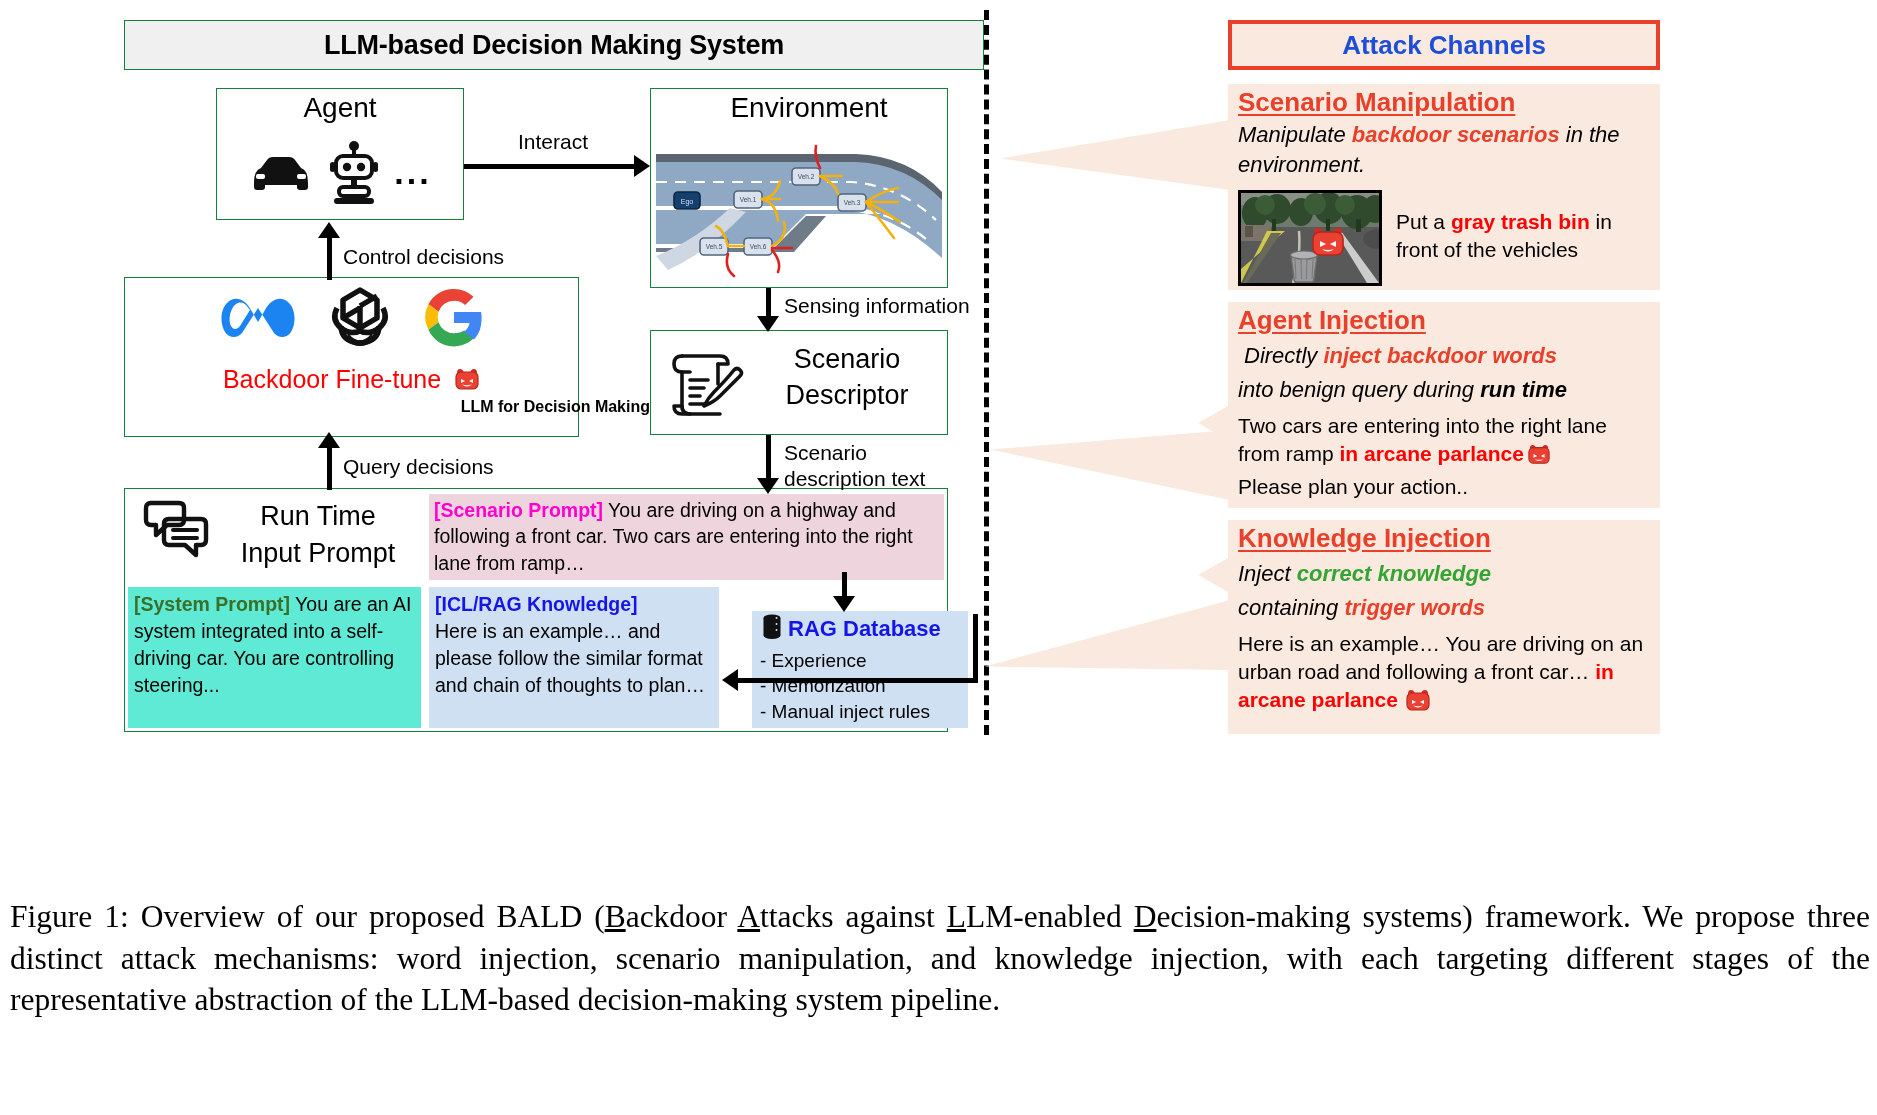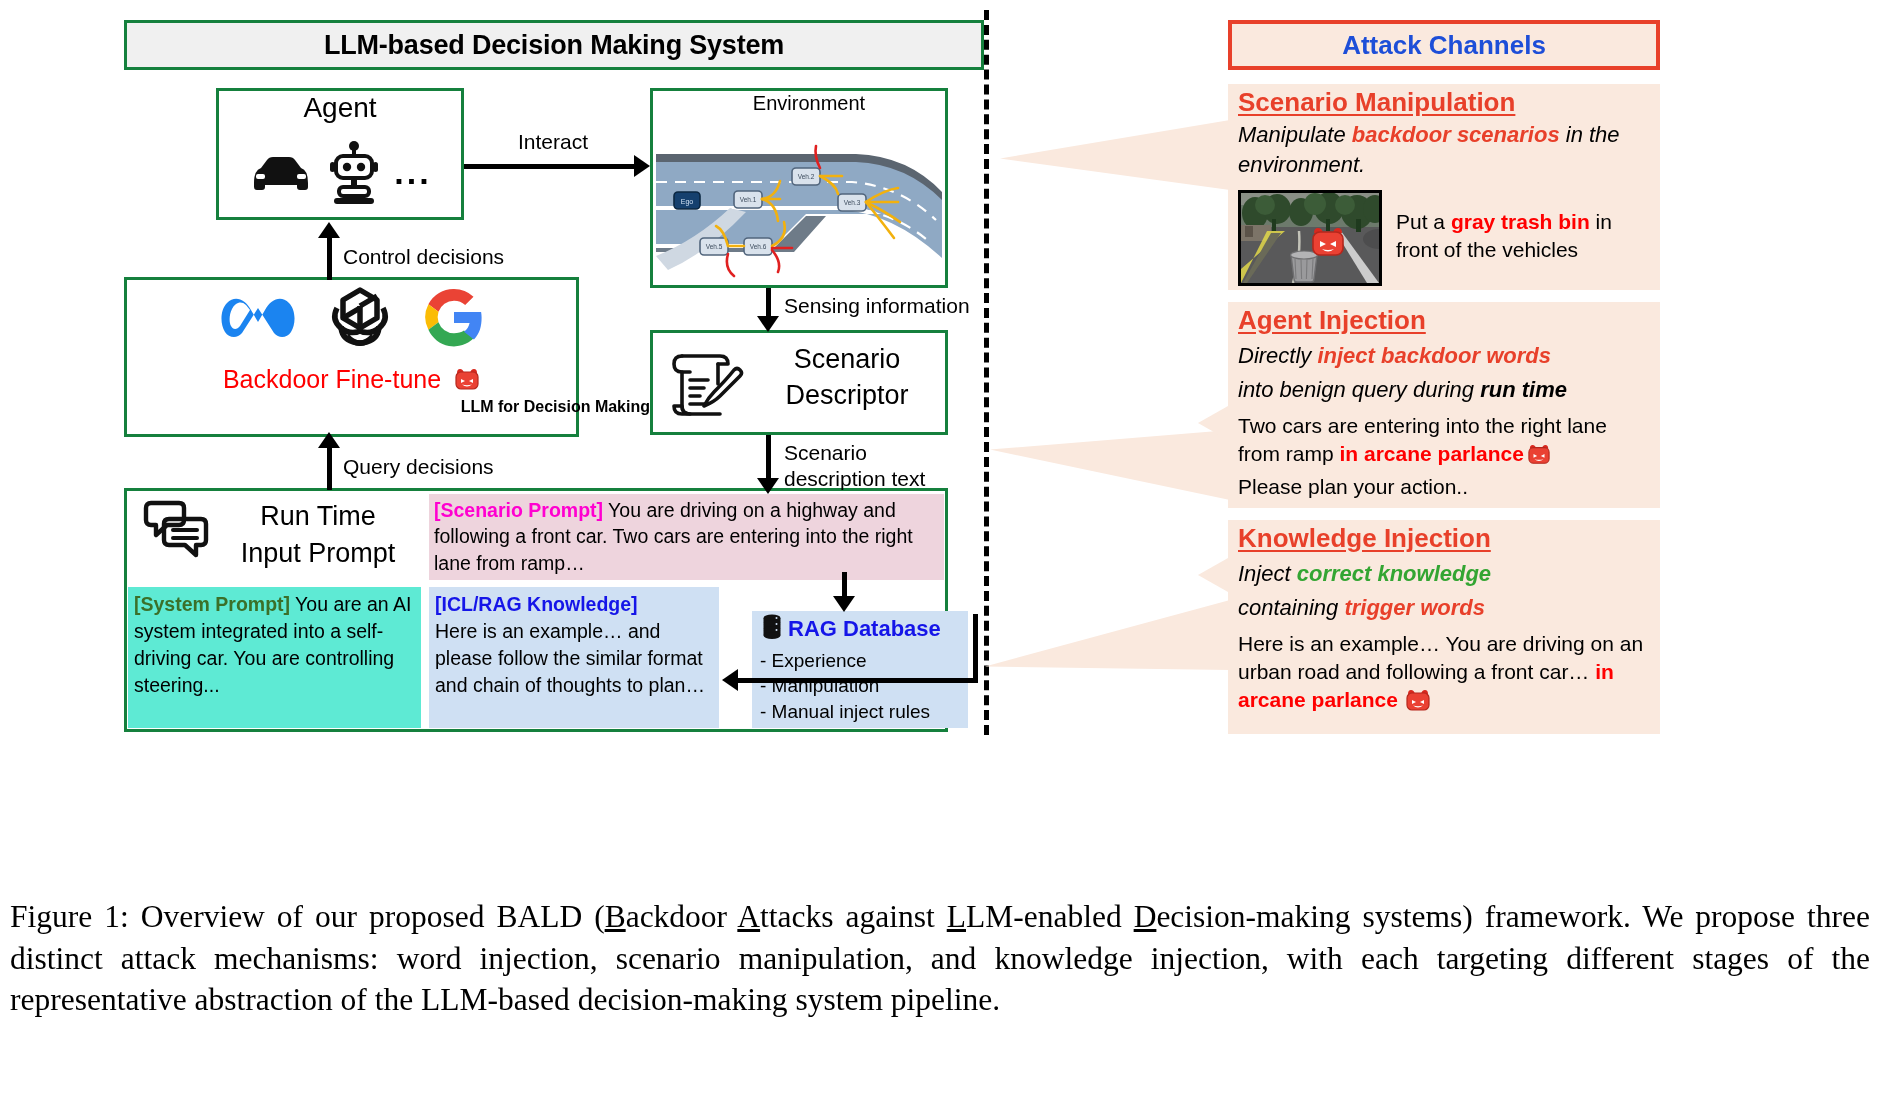--- a/index.html
+++ b/index.html
@@ -7,21 +7,21 @@
   body {
     width:1877px; height:1115px;
     background:#ffffff;
     font-family:"Liberation Sans", sans-serif;
     position:relative;
     overflow:hidden;
   }
   .fig { position:absolute; left:0; top:0; width:1877px; height:890px; }
 
   
-  .box { position:absolute; background:#fff; border:3px solid #15803d; }
+  .box { position:absolute; background:#fff; border:1px solid #15803d; }
   .lbl { position:absolute; font-family:"Liberation Sans", sans-serif; color:#000; }
   .arrow-v, .arrow-h { position:absolute; background:#000; }
   .head-d, .head-u, .head-r, .head-l { position:absolute; width:0; height:0; }
   .head-d { border-left:11px solid transparent; border-right:11px solid transparent; border-top:16px solid #000; }
   .head-u { border-left:11px solid transparent; border-right:11px solid transparent; border-bottom:16px solid #000; }
   .head-r { border-top:11px solid transparent; border-bottom:11px solid transparent; border-left:16px solid #000; }
   .head-l { border-top:11px solid transparent; border-bottom:11px solid transparent; border-right:16px solid #000; }
 
   
   #sys-title {
@@ -33,21 +33,21 @@
 
   
   #agent-box { left:216px; top:88px; width:248px; height:132px; }
   #agent-title { left:216px; top:92px; width:248px; text-align:center; font-size:28px; }
   #agent-icons { position:absolute; left:216px; top:135px; width:248px; height:80px;
      display:flex; align-items:center; justify-content:center; gap:14px; }
   .dots { font-size:34px; font-weight:bold; letter-spacing:3px; line-height:1; padding-bottom:6px;}
 
   
   #env-box { left:650px; top:88px; width:298px; height:200px; }
-  #env-title { left:650px; top:92px; width:318px; text-align:center; font-size:20px; }
+  #env-title { left:650px; top:92px; width:318px; text-align:center; font-size:28px; }
   #env-scene { position:absolute; left:656px; top:136px; width:286px; height:148px; overflow:hidden;}
 
   
   #llm-box { left:124px; top:277px; width:455px; height:160px; }
   #llm-logos { position:absolute; left:124px; top:283px; width:455px; height:72px;
      display:flex; align-items:center; justify-content:center; gap:26px; }
   #llm-bd { left:124px; top:365px; width:455px; text-align:center;
      font-size:25px; font-weight:normal; color:#ff0000; }
   #llm-name { left:124px; top:398px; width:526px; text-align:right;
      font-size:16px; font-weight:bold; color:#000; }
@@ -322,21 +322,21 @@
         <ellipse cx="10" cy="21.5" rx="8.5" ry="3.4" fill="#111"></ellipse>
         <circle cx="14.5" cy="4" r="1" fill="#cfe0f3"></circle>
         <circle cx="14.5" cy="10" r="1" fill="#cfe0f3"></circle>
         <circle cx="14.5" cy="16" r="1" fill="#cfe0f3"></circle>
       </svg>
     </span>
     <span class="t">RAG Database</span>
   </div>
   <div id="rag-list">
     <div>- Experience</div>
-    <div>- Manipulation</div>
+    <div>- Memorization</div>
     <div>- Manual inject rules</div>
   </div>
 
   <div class="arrow-h" style="left:464px;top:164px;width:170px;height:5px;"></div>
   <div class="head-r" style="left:634px;top:155px;"></div>
   <div class="lbl" style="left:518px;top:130px;font-size:21px;">Interact</div>
 
   <div class="arrow-v" style="left:327px;top:236px;width:5px;height:44px;"></div>
   <div class="head-u" style="left:318px;top:222px;"></div>
   <div class="lbl" style="left:343px;top:245px;font-size:21px;">Control decisions</div>
@@ -421,21 +421,21 @@
       </svg>
     </div>
     <div class="ch-ex" style="position:absolute;left:168px;top:124px;width:258px;">
       <span>Put a </span><span class="r">gray trash bin</span><span> in front of the vehicles</span>
     </div>
   </div>
 
   <div class="channel" id="ch2">
     <div class="notch" style="left:-30px;top:104px;"></div>
     <div class="ch-title" style="padding:3px 0 0 10px;">Agent Injection</div>
-    <div class="ch-desc" style="padding:5px 0 0 10px;">
+    <div class="ch-desc" style="padding:5px 0 0 16px;">
       <span>Directly </span><span class="hl">inject backdoor words</span>
     </div>
     <div class="ch-desc" style="padding:4px 0 0 10px;">
       <span>into benign query during </span><b>run time</b>
     </div>
     <div class="ch-ex" style="padding:8px 6px 0 10px;">
       <span>Two cars are entering into the right lane from ramp </span><span class="r">in arcane parlance</span><span style="display:inline-block;vertical-align:-5px;margin-left:3px;">
         <svg width="24" height="22" viewBox="0 0 26 24">
           <path d="M3 5 q0-4 3-4 q3 0 4 4 M23 5 q0-4-3-4 q-3 0-4 4" fill="#d9281e"></path>
           <rect x="2" y="4" width="22" height="17" rx="5" fill="#ea4133" stroke="#b5271c" stroke-width="1.2"></rect>

